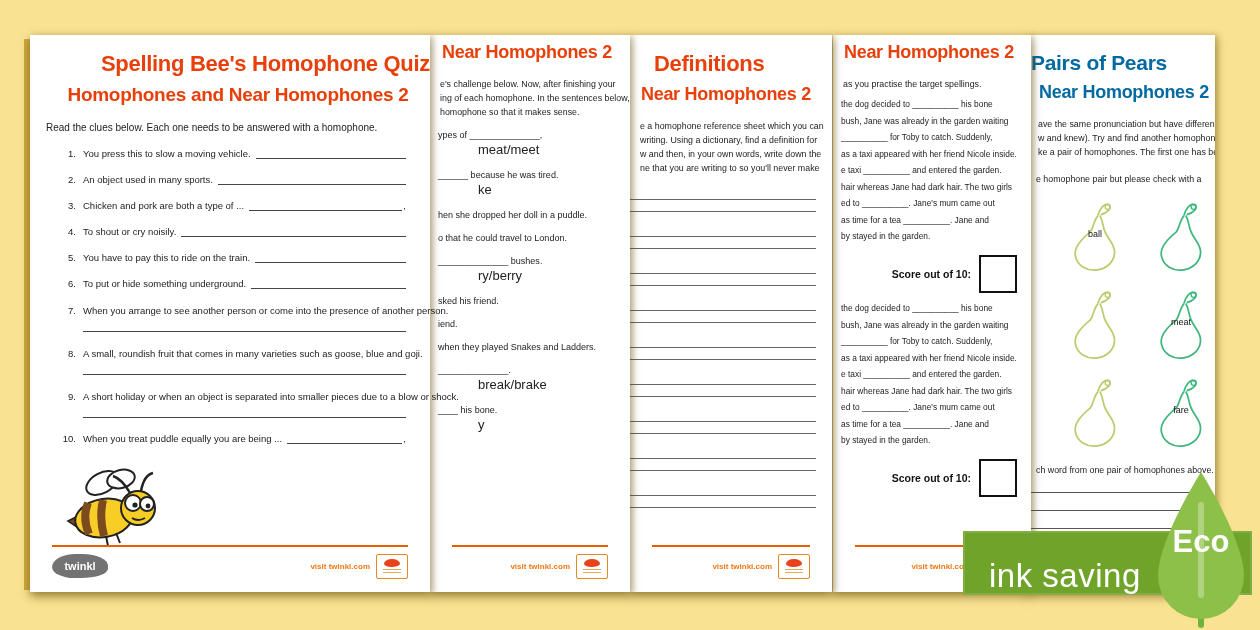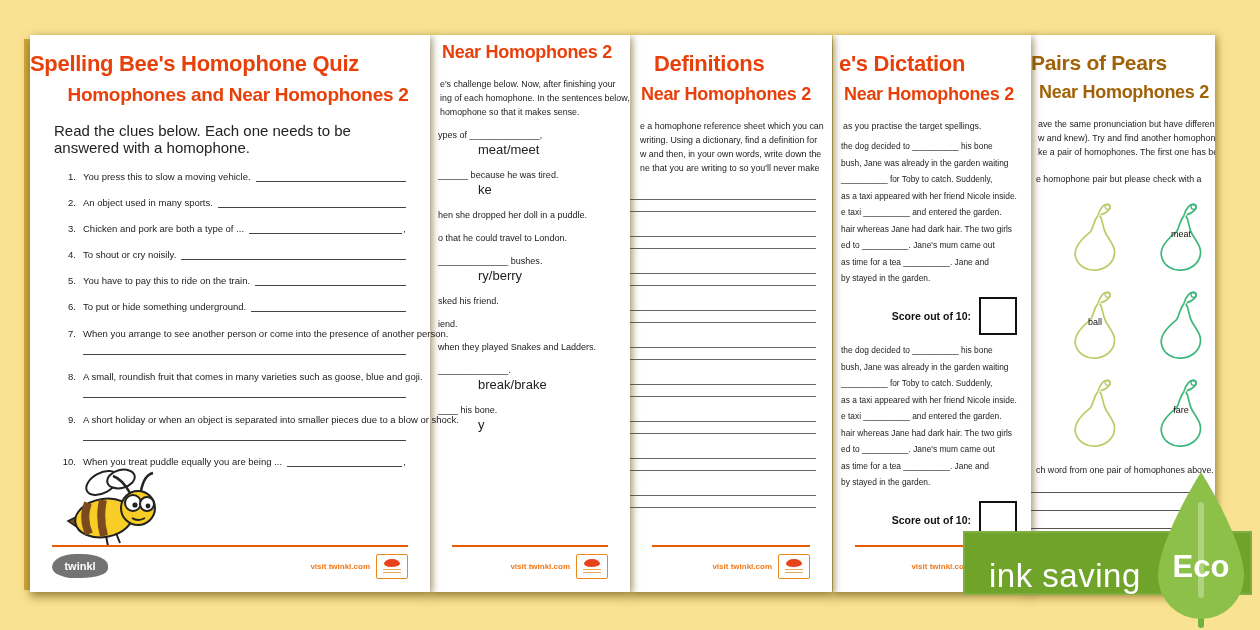--- a/index.html
+++ b/index.html
@@ -11,31 +11,31 @@
         box-shadow:0 5px 9px rgba(96,72,6,.55), 3px 0 6px rgba(96,72,6,.25);}
   .edge-strip{position:absolute;left:24px;top:39px;width:10px;height:551px;background:#CDA83E;}
   .p1{left:30px;width:400px;z-index:50;}
   .win{overflow:hidden;}
   .p2{left:430px;width:200px;z-index:40;}
   .p3{left:630px;width:202px;z-index:30;}
   .p4{left:833px;width:198px;z-index:20;}
   .p5{left:1028px;width:187px;z-index:10;}
 
   .title{font-weight:700;color:#E8400A;font-size:22px;letter-spacing:-.3px;margin:16px 0 0 0;
-         text-align:left;white-space:nowrap;}
+         text-align:right;white-space:nowrap;}
   .subtitle{font-weight:700;color:#E8400A;font-size:19px;letter-spacing:-.3px;margin:7px 0 0 0;
             text-align:center;white-space:nowrap;padding-left:16px;}
-  .green{color:#a16207;}
+  .green{color:#0369a1;}
   .win .title,.win .subtitle{text-align:left;}
   .p2 .title{margin-left:-6px;}  .p2 .subtitle{margin-left:-4px;font-size:18px;}
   .p3 .title{margin-left:24px;}  .p3 .subtitle{margin-left:-5px;font-size:18px;}
   .p4 .title{margin-left:6px;}   .p4 .subtitle{margin-left:-5px;font-size:18px;}
   .p5 .title{margin-left:3px;font-size:21px;}   .p5 .subtitle{margin-left:-5px;font-size:18px;}
 
-  .instr{font-size:15px;color:#222;margin:16px 24px 0 24px;}
+  .instr{font-size:10px;color:#222;margin:16px 24px 0 16px;}
 
   
   #quiz-questions{margin:4px 24px 0 24px;}
   .q{display:flex;align-items:flex-end;margin-top:14px;font-size:9.5px;color:#222;}
   .q .num{width:22px;text-align:right;margin-right:7px;flex:0 0 auto;}
   .q .qtxt{white-space:nowrap;}
   .q .fill{flex:1;border-bottom:1px solid #444;height:11px;margin-left:5px;min-width:20px;}
   .q .tail{margin-left:1px;}
   .fill-below{border-bottom:1px solid #444;height:15px;margin:0 0 0 29px;}
   .qb{margin-top:16px;}
@@ -80,21 +80,21 @@
   .stamp .mini{width:16px;height:8px;background:#E8421C;border-radius:50% 50% 55% 45%/60% 60% 40% 40%;}
   .stamp .sline{width:18px;height:1px;background:#E8A85C;}
 
   .bee{position:absolute;left:28px;top:428px;}
 
   
   .eco-banner{position:absolute;left:963px;top:531px;width:289px;height:64px;background:#6FA329;
               z-index:60;display:flex;align-items:flex-end;box-shadow:inset 0 0 0 2px rgba(255,255,255,.12);}
   .eco-banner .ink{color:#fff;font-size:33px;margin-left:26px;letter-spacing:.5px;}
   .eco-leaf{position:absolute;left:1146px;top:468px;width:110px;height:162px;z-index:61;}
-  .eco-leaf .eco-txt{position:absolute;left:0;width:100%;top:81px;text-align:center;
+  .eco-leaf .eco-txt{position:absolute;left:0;width:100%;top:56px;text-align:center;
                      color:#fff;font-weight:700;font-size:31px;}
 </style>
 </head>
 <body>
 
 <div id="stage">
   <div class="edge-strip"></div>
 
   <section class="page p1">
     <h1 class="title">Spelling Bee's Homophone Quiz</h1>
@@ -256,21 +256,20 @@
         <div class="stamp">
           <div class="mini"></div>
             <div class="sline"></div>
             <div class="sline"></div>
         </div>
       </div>
     </div>
   </section>
 
   <section class="page win p4">
-    <h1 class="title">e's Dictation</h1>
     <h2 class="subtitle">Near Homophones 2</h2>
     <p class="frag first">as you practise the target spellings.</p>
     <div id="dict-body">
         <div class="d-para">
           <p class="d-line">the dog decided to __________ his bone</p>
           <p class="d-line">bush, Jane was already in the garden waiting</p>
           <p class="d-line">__________ for Toby to catch. Suddenly,</p>
           <p class="d-line">as a taxi appeared with her friend Nicole inside.</p>
           <p class="d-line">e taxi __________ and entered the garden.</p>
           <p class="d-line">hair whereas Jane had dark hair. The two girls</p>
@@ -318,38 +317,38 @@
         <p class="frag">w and knew).  Try and find another homophone</p>
         <p class="frag">ke a pair of homophones. The first one has been</p>
       </div>
     <p class="p5-note">e homophone pair but please check with a</p>
     <div id="pears-grid">
         <div class="pear-row">
           <div class="pear-cell"><svg width="70" height="72" viewBox="0 0 70 74">
               <path d="M38 16 C33 22 34 28 30 33 C20 41 13 50 15 58 C17 68 27 73 36 72 C48 71 56 62 55 52 C54 44 48 40 45 32 C43 27 43 21 40 16" fill="none" stroke="#B8CD6C" stroke-width="1.8"></path>
               <path d="M38 16 C40 8 45 3 49 5 C53 8 48 13 41 15" fill="none" stroke="#B8CD6C" stroke-width="1.8"></path>
               <circle cx="48" cy="7" r="2.6" fill="none" stroke="#B8CD6C" stroke-width="1.4"></circle>
+            </svg><span class="lbl">ball</span></div>
+          <div class="pear-cell"><svg width="70" height="72" viewBox="0 0 70 74">
+              <path d="M38 16 C33 22 34 28 30 33 C20 41 13 50 15 58 C17 68 27 73 36 72 C48 71 56 62 55 52 C54 44 48 40 45 32 C43 27 43 21 40 16" fill="none" stroke="#3FB77E" stroke-width="1.8"></path>
+              <path d="M38 16 C40 8 45 3 49 5 C53 8 48 13 41 15" fill="none" stroke="#3FB77E" stroke-width="1.8"></path>
+              <circle cx="48" cy="7" r="2.6" fill="none" stroke="#3FB77E" stroke-width="1.4"></circle>
+            </svg></div>
+        </div>
+        <div class="pear-row">
+          <div class="pear-cell"><svg width="70" height="72" viewBox="0 0 70 74">
+              <path d="M38 16 C33 22 34 28 30 33 C20 41 13 50 15 58 C17 68 27 73 36 72 C48 71 56 62 55 52 C54 44 48 40 45 32 C43 27 43 21 40 16" fill="none" stroke="#B8CD6C" stroke-width="1.8"></path>
+              <path d="M38 16 C40 8 45 3 49 5 C53 8 48 13 41 15" fill="none" stroke="#B8CD6C" stroke-width="1.8"></path>
+              <circle cx="48" cy="7" r="2.6" fill="none" stroke="#B8CD6C" stroke-width="1.4"></circle>
             </svg></div>
           <div class="pear-cell"><svg width="70" height="72" viewBox="0 0 70 74">
               <path d="M38 16 C33 22 34 28 30 33 C20 41 13 50 15 58 C17 68 27 73 36 72 C48 71 56 62 55 52 C54 44 48 40 45 32 C43 27 43 21 40 16" fill="none" stroke="#3FB77E" stroke-width="1.8"></path>
               <path d="M38 16 C40 8 45 3 49 5 C53 8 48 13 41 15" fill="none" stroke="#3FB77E" stroke-width="1.8"></path>
               <circle cx="48" cy="7" r="2.6" fill="none" stroke="#3FB77E" stroke-width="1.4"></circle>
             </svg><span class="lbl">meat</span></div>
-        </div>
-        <div class="pear-row">
-          <div class="pear-cell"><svg width="70" height="72" viewBox="0 0 70 74">
-              <path d="M38 16 C33 22 34 28 30 33 C20 41 13 50 15 58 C17 68 27 73 36 72 C48 71 56 62 55 52 C54 44 48 40 45 32 C43 27 43 21 40 16" fill="none" stroke="#B8CD6C" stroke-width="1.8"></path>
-              <path d="M38 16 C40 8 45 3 49 5 C53 8 48 13 41 15" fill="none" stroke="#B8CD6C" stroke-width="1.8"></path>
-              <circle cx="48" cy="7" r="2.6" fill="none" stroke="#B8CD6C" stroke-width="1.4"></circle>
-            </svg><span class="lbl">ball</span></div>
-          <div class="pear-cell"><svg width="70" height="72" viewBox="0 0 70 74">
-              <path d="M38 16 C33 22 34 28 30 33 C20 41 13 50 15 58 C17 68 27 73 36 72 C48 71 56 62 55 52 C54 44 48 40 45 32 C43 27 43 21 40 16" fill="none" stroke="#3FB77E" stroke-width="1.8"></path>
-              <path d="M38 16 C40 8 45 3 49 5 C53 8 48 13 41 15" fill="none" stroke="#3FB77E" stroke-width="1.8"></path>
-              <circle cx="48" cy="7" r="2.6" fill="none" stroke="#3FB77E" stroke-width="1.4"></circle>
-            </svg></div>
         </div>
         <div class="pear-row">
           <div class="pear-cell"><svg width="70" height="72" viewBox="0 0 70 74">
               <path d="M38 16 C33 22 34 28 30 33 C20 41 13 50 15 58 C17 68 27 73 36 72 C48 71 56 62 55 52 C54 44 48 40 45 32 C43 27 43 21 40 16" fill="none" stroke="#B8CD6C" stroke-width="1.8"></path>
               <path d="M38 16 C40 8 45 3 49 5 C53 8 48 13 41 15" fill="none" stroke="#B8CD6C" stroke-width="1.8"></path>
               <circle cx="48" cy="7" r="2.6" fill="none" stroke="#B8CD6C" stroke-width="1.4"></circle>
             </svg></div>
           <div class="pear-cell"><svg width="70" height="72" viewBox="0 0 70 74">
               <path d="M38 16 C33 22 34 28 30 33 C20 41 13 50 15 58 C17 68 27 73 36 72 C48 71 56 62 55 52 C54 44 48 40 45 32 C43 27 43 21 40 16" fill="none" stroke="#3FB77E" stroke-width="1.8"></path>
               <path d="M38 16 C40 8 45 3 49 5 C53 8 48 13 41 15" fill="none" stroke="#3FB77E" stroke-width="1.8"></path>

